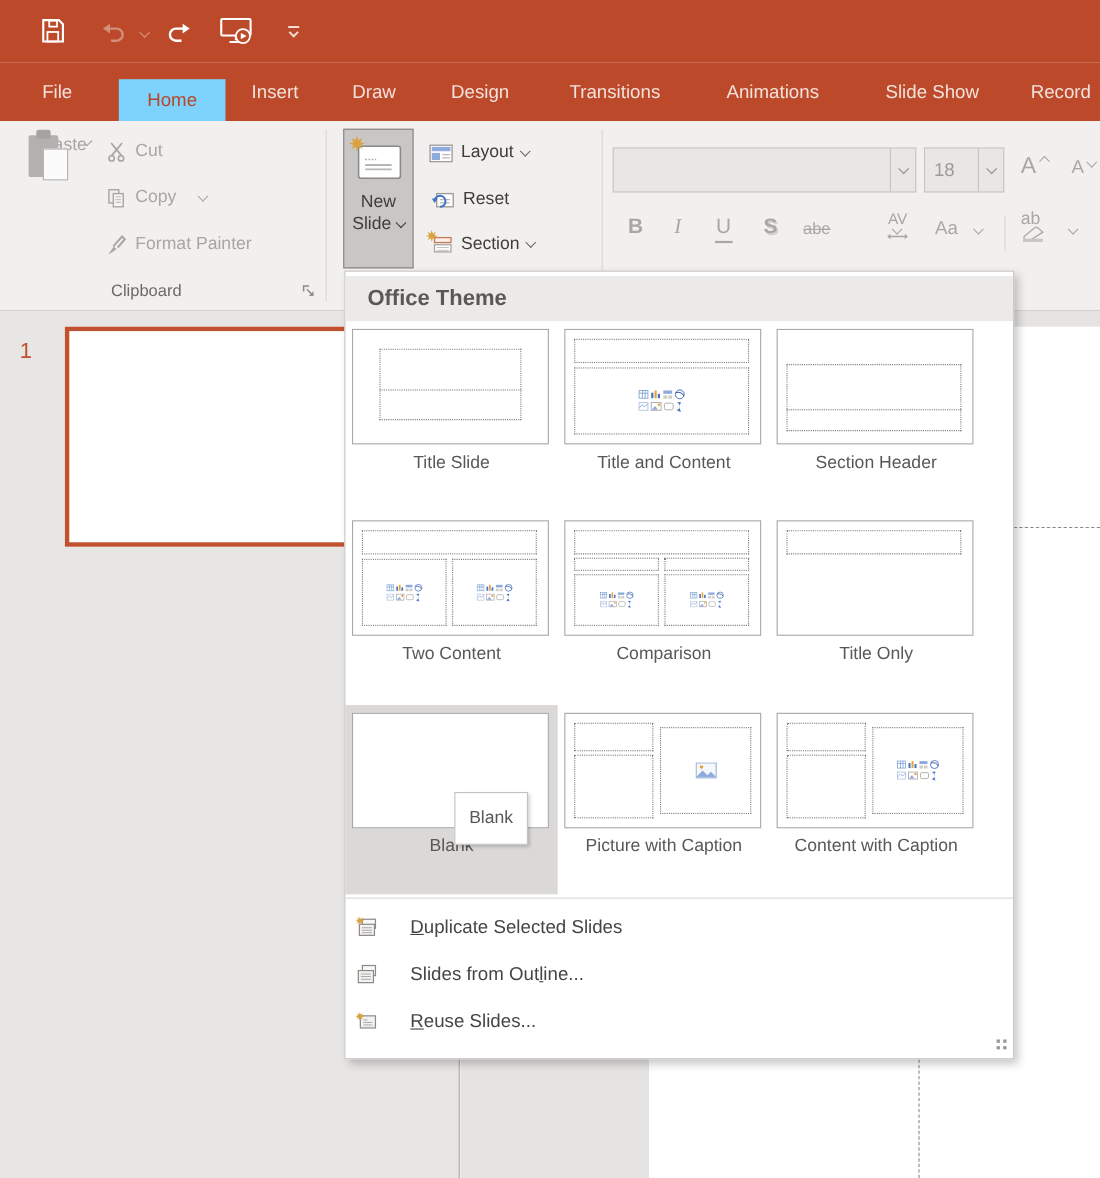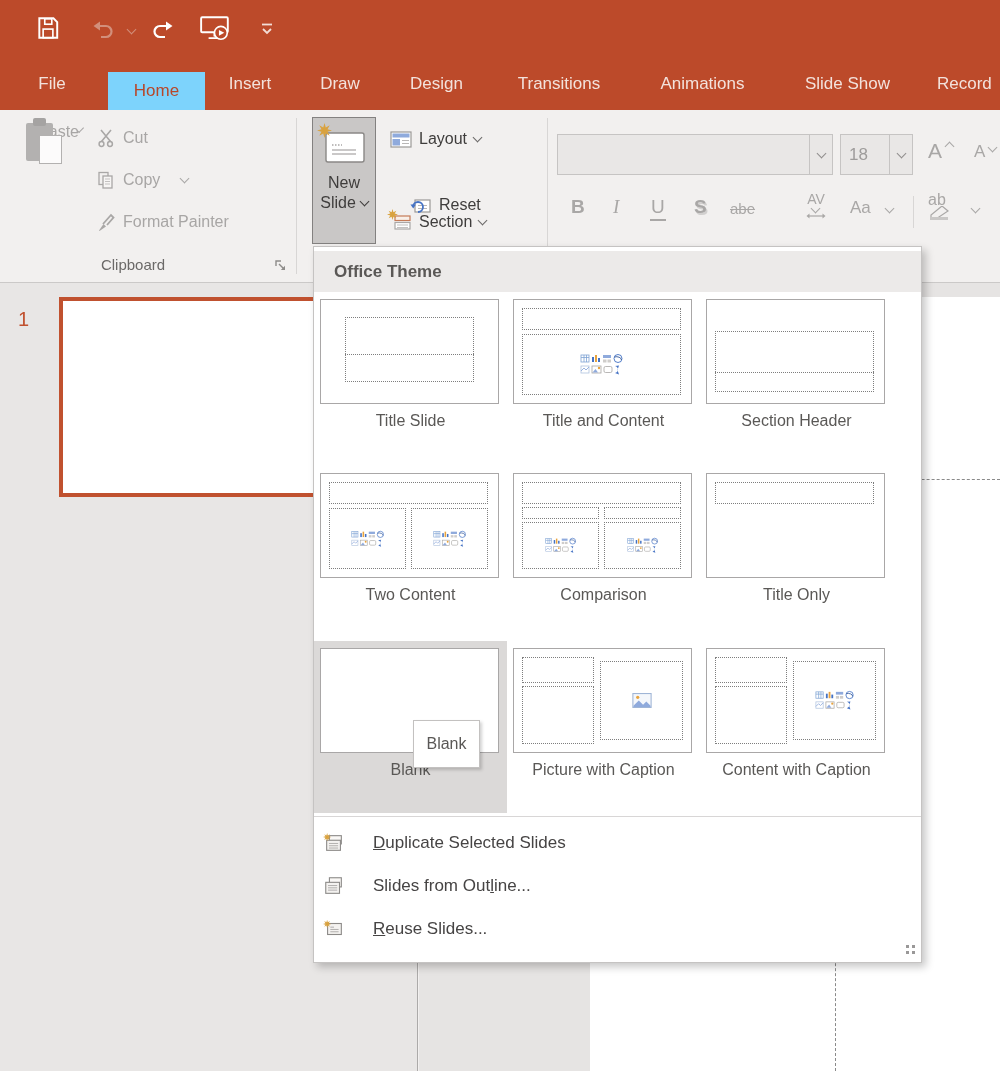--- a/index.html
+++ b/index.html
@@ -39,21 +39,21 @@
   .slidethumb{position:absolute;left:59px;top:14px;width:343px;height:192px;background:#fff;border:4px solid #C0512F;}
   .slidenum{position:absolute;left:18px;top:25px;font-size:20px;color:#C0512F;}
   .canvas{left:419px;top:283px;width:581px;height:788px;background:#E6E4E3;}
   .slide{position:absolute;left:171px;top:14px;width:410px;height:774px;background:#fff;}
   .dash-h{position:absolute;left:60px;top:182px;right:0;border-top:1.5px dashed #8A8A8A;}
   .dash-v{position:absolute;left:245px;top:182px;bottom:0;border-left:1.5px dashed #8A8A8A;}
   
   .dropdown{left:313px;top:246px;width:609px;height:717px;background:#fff;border:1px solid #C5C3C2;
             box-sizing:border-box;box-shadow:4px 4px 8px rgba(0,0,0,.22);z-index:10;}
   .dd-header{position:absolute;left:0;top:4px;right:0;height:41px;background:#ECEAE9;
-             font-size:17px;font-weight:bold;color:#5A5856;line-height:41px;padding-left:20px;box-sizing:border-box;}
+             font-size:20px;font-weight:bold;color:#5A5856;line-height:41px;padding-left:20px;box-sizing:border-box;}
   .gallery{position:absolute;left:0;top:45px;width:607px;display:grid;
            grid-template-columns:193px 193px 193px;grid-template-rows:174px 175px 172px;}
   .cell{position:relative;}
   .cell.selected{background:#DBD9D8;}
   .thumb{position:absolute;left:6px;top:7px;width:177px;height:103px;background:#fff;
          border:1.5px solid #A9A7A7;}
   .cap{position:absolute;left:0;top:118px;width:193px;text-align:center;font-size:16px;
        color:#5A5856;line-height:21px;}
   .ph{position:absolute;border:1px dotted #7E7E7E;box-sizing:border-box;}
   .phc{display:flex;align-items:center;justify-content:center;}
@@ -233,21 +233,21 @@
       <svg width="22" height="17" viewBox="0 0 22 17">
         <rect x="1" y="1" width="20" height="15" fill="#fff" stroke="#9B9997" stroke-width="1.2"></rect>
         <rect x="2.5" y="2.5" width="17" height="4" fill="#8FAADC"></rect>
         <rect x="2.5" y="8" width="7.5" height="6.5" fill="#8FAADC"></rect>
         <path d="M12 9.5 h7 M12 12.5 h7" stroke="#B9B7B6" stroke-width="1.2"></path>
       </svg>
       <span style="font-size:16px;color:#3F3D3C;">Layout</span>
       <span class="chev" style="color:#6B6968;"></span>
     </div>
 
-    <div class="ribrow" style="left:410px;top:62px;margin-top:24px;">
+    <div class="ribrow" style="left:392px;top:62px;">
       <svg width="22" height="18" viewBox="0 0 22 18">
         <rect x="5" y="4" width="15" height="12" fill="#fff" stroke="#9B9997" stroke-width="1.2"></rect>
         <path d="M8 9.5 h9 M8 12.5 h9" stroke="#B9B7B6" stroke-width="1.2"></path>
         <path d="M3 11 a5 5 0 1 1 5 5" fill="none" stroke="#4472C4" stroke-width="1.8"></path>
         <polygon points="0.5,8.5 6,8.5 3.2,12.5" fill="#4472C4"></polygon>
       </svg>
       <span style="font-size:16px;color:#3F3D3C;">Reset</span>
     </div>
 
     <div class="ribrow" style="left:390px;top:103px;">

